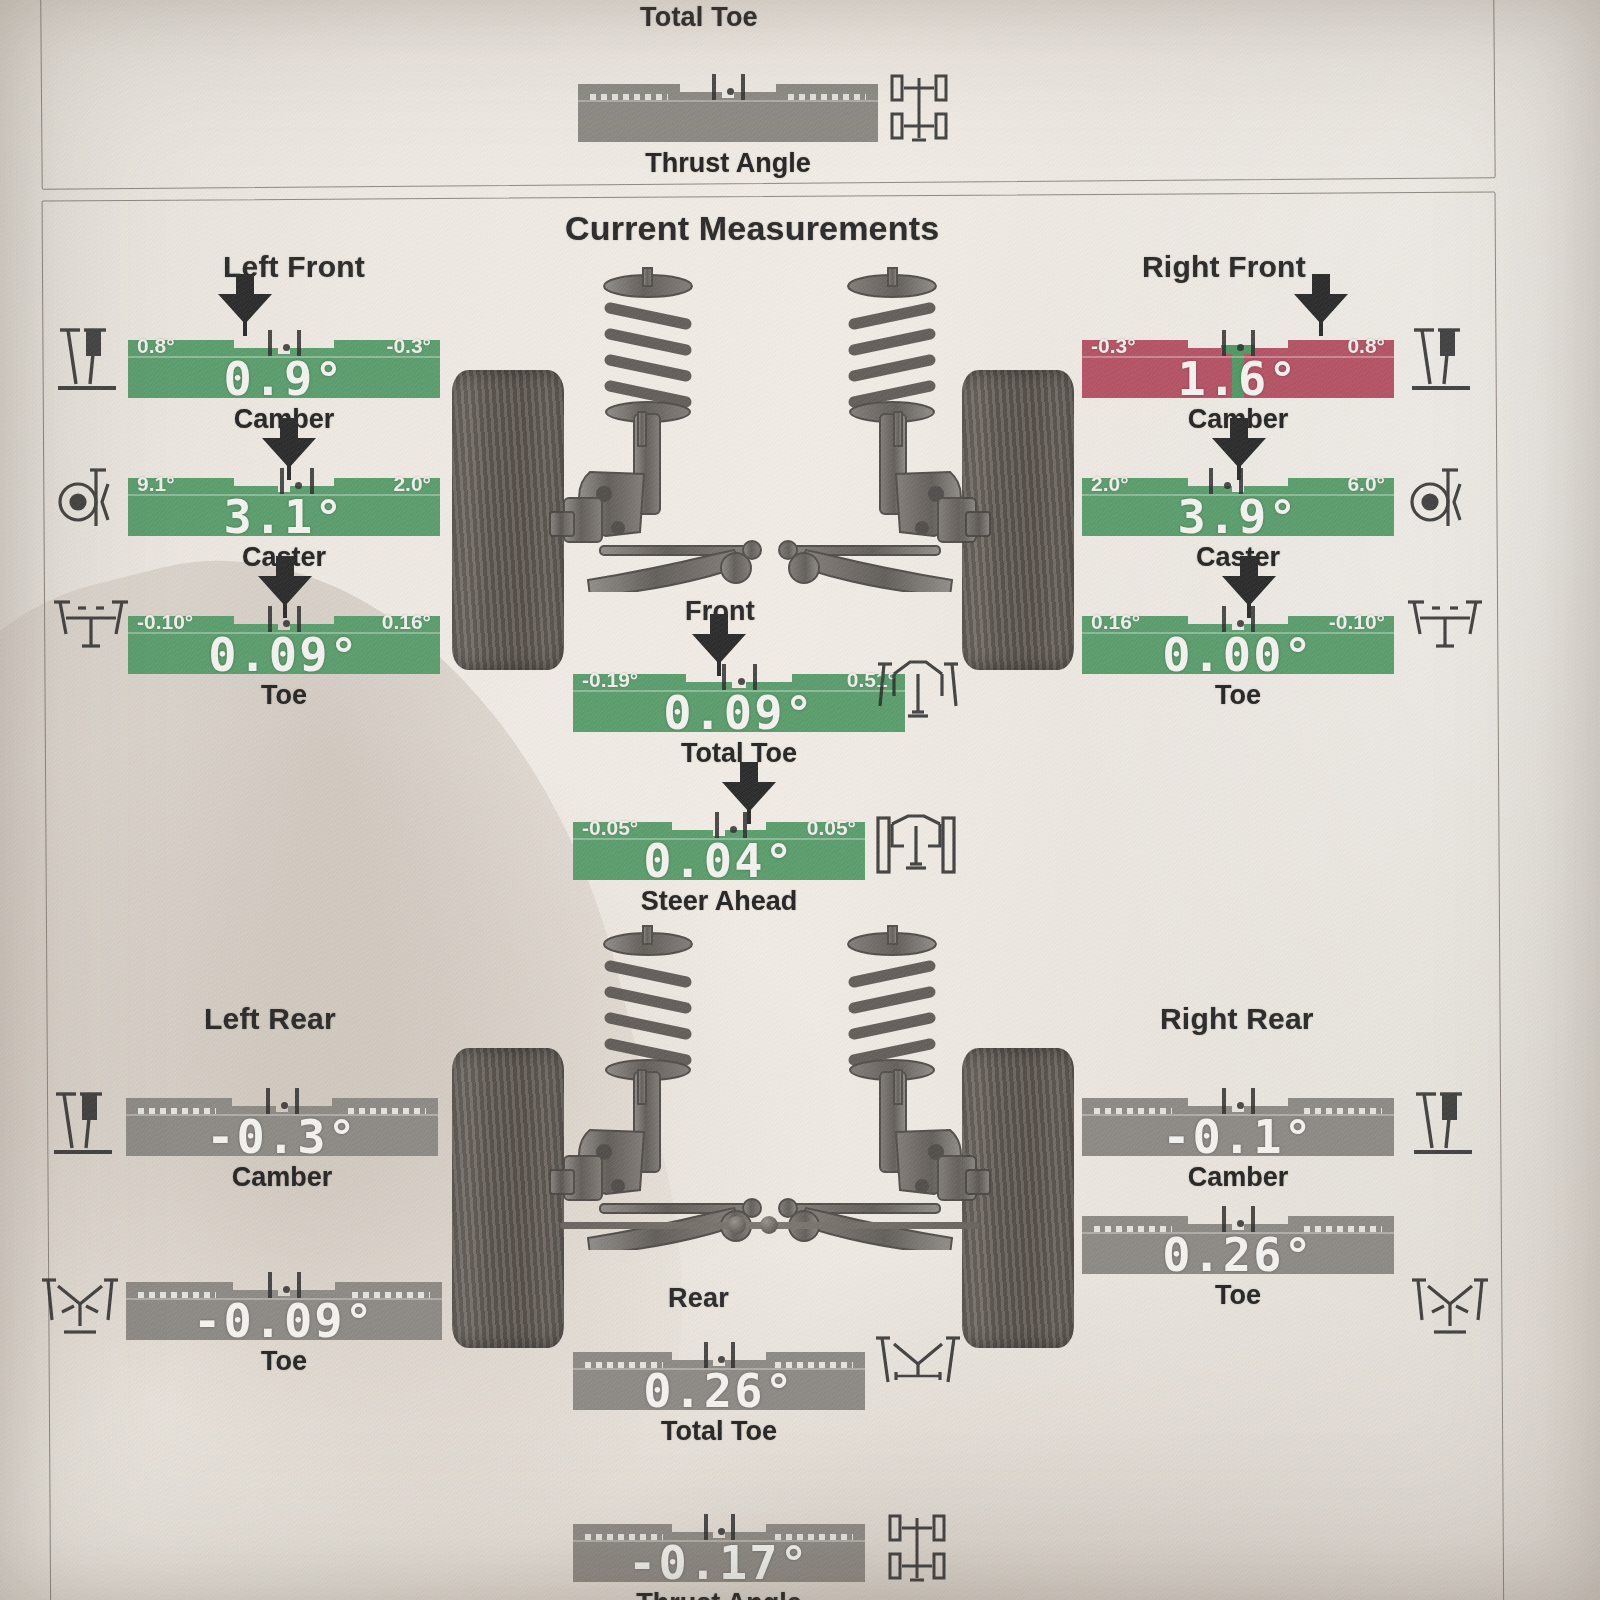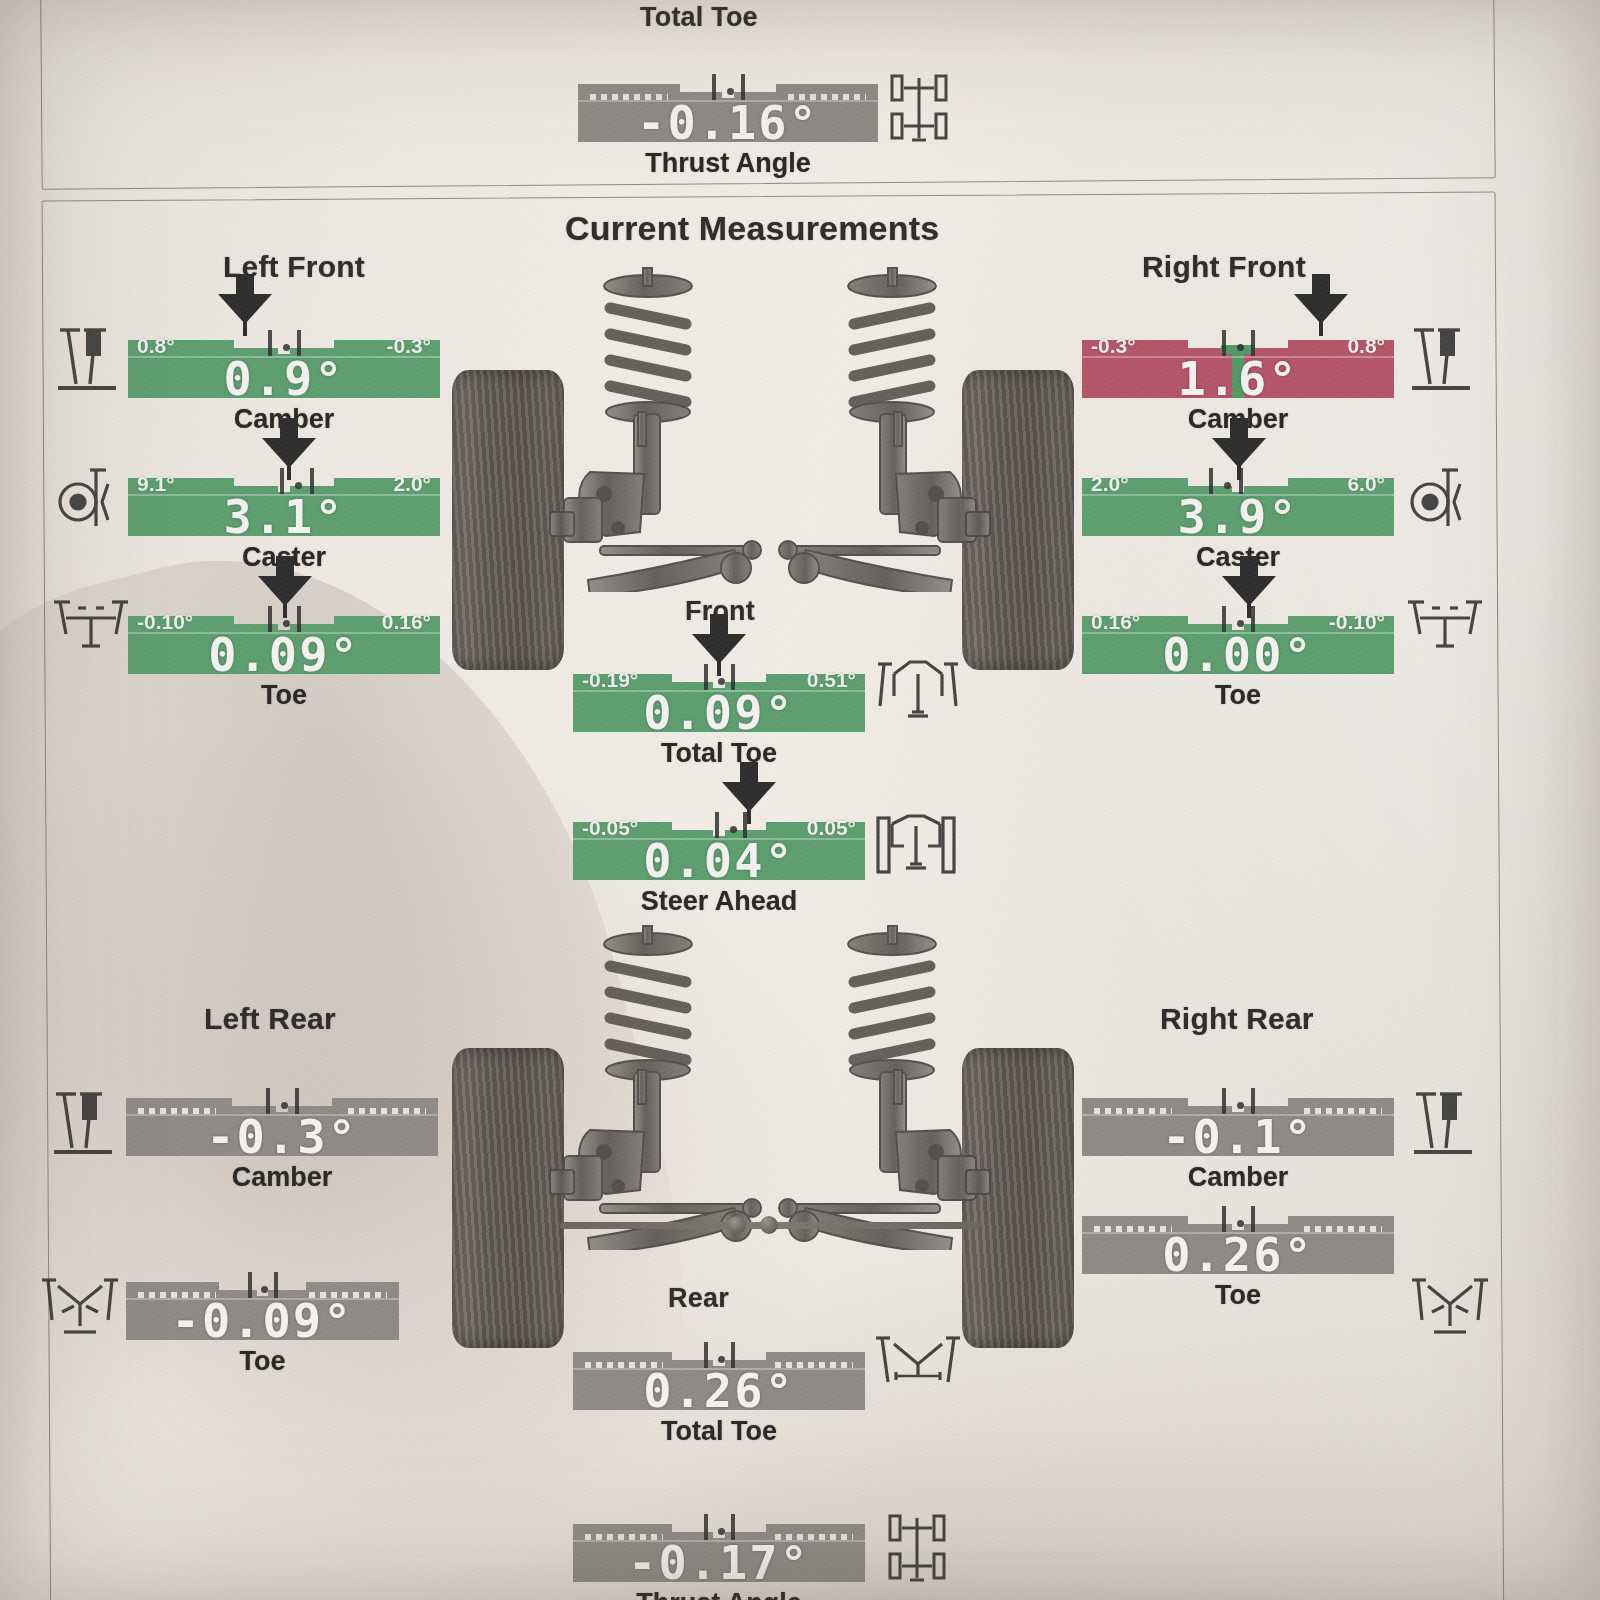--- a/index.html
+++ b/index.html
@@ -162,21 +162,20 @@
         <div class="seg R"></div>
         <div class="seg ML"></div>
         <div class="seg MR"></div>
         <div class="seg C"></div>
         <div class="hairline"></div>
         <div class="ctick" style="left: 44.8%;"></div>
         <div class="ctick" style="left: 54.2%;"></div>
         <div class="cdot" style="left: 49.6%;"></div>
         <div class="ticks lo"></div>
         <div class="ticks hi"></div>
-        <div class="val">-0.16°</div>
       </div>
       <div class="cap">Thrust Angle</div>
     </div>
     <span class="sideicon" style="left: 888px; top: 68px;">
       <svg width="62" height="78" viewBox="0 0 62 78">
       <g stroke="#2d2d2d" stroke-width="3" fill="none">
         <rect x="4" y="8" width="10" height="24"></rect>
           <rect x="48" y="8" width="10" height="24"></rect>
         <rect x="4" y="46" width="10" height="24"></rect>
           <rect x="48" y="46" width="10" height="24"></rect>
@@ -402,21 +401,21 @@
         <path d="M70 6 L64 38"></path>
           <path d="M60 6 L76 6"></path>
         <path d="M14 22 L64 22"></path>
         <path d="M39 22 L39 50"></path>
         <path d="M30 50 L48 50"></path>
         <path d="M26 12 L34 12"></path>
           <path d="M44 12 L52 12"></path>
       </g>
       </svg>
     </span>
-    <div class="meas" style="left: 573px; top: 662px; width: 292px;">
+    <div class="meas" style="left: 573px; top: 662px; width: 332px;">
       <div class="bar green">
         <div class="seg BODY"></div>
         <div class="seg L"></div>
         <div class="seg R"></div>
         <div class="seg ML"></div>
         <div class="seg MR"></div>
         <div class="seg C"></div>
         <div class="hairline"></div>
         <div class="ctick" style="left: 44.8%;"></div>
         <div class="ctick" style="left: 54.2%;"></div>
@@ -508,21 +507,21 @@
       <g stroke="#2d2d2d" stroke-width="3.4" fill="none">
         <path d="M12 12 L20 66"></path>
           <path d="M4 12 L24 12"></path>
         <rect x="30" y="12" width="15" height="26" fill="#2d2d2d" stroke="none"></rect>
         <path d="M37 36 L34 66"></path>
           <path d="M28 12 L50 12"></path>
         <path d="M2 70 L60 70" stroke-width="4"></path>
       </g>
       </svg>
     </span>
-    <div class="meas" style="left: 126px; top: 1270px; width: 273px;">
+    <div class="meas" style="left: 126px; top: 1270px; width: 316px;">
       <div class="bar gray">
         <div class="seg BODY"></div>
         <div class="seg L"></div>
         <div class="seg R"></div>
         <div class="seg ML"></div>
         <div class="seg MR"></div>
         <div class="seg C"></div>
         <div class="hairline"></div>
         <div class="ctick" style="left: 44.8%;"></div>
         <div class="ctick" style="left: 54.2%;"></div>

